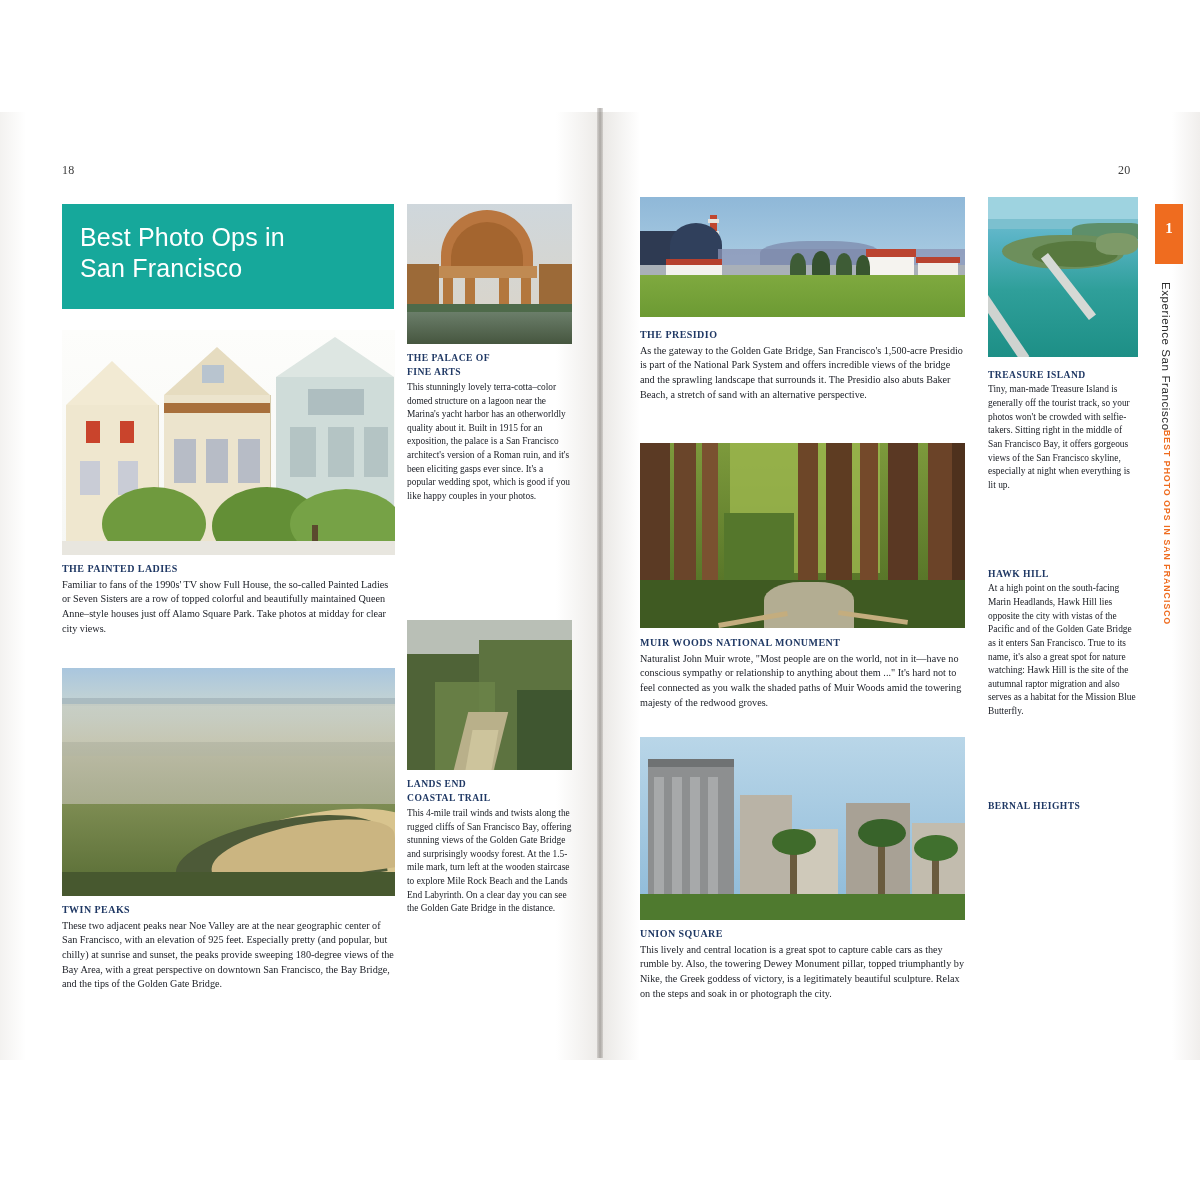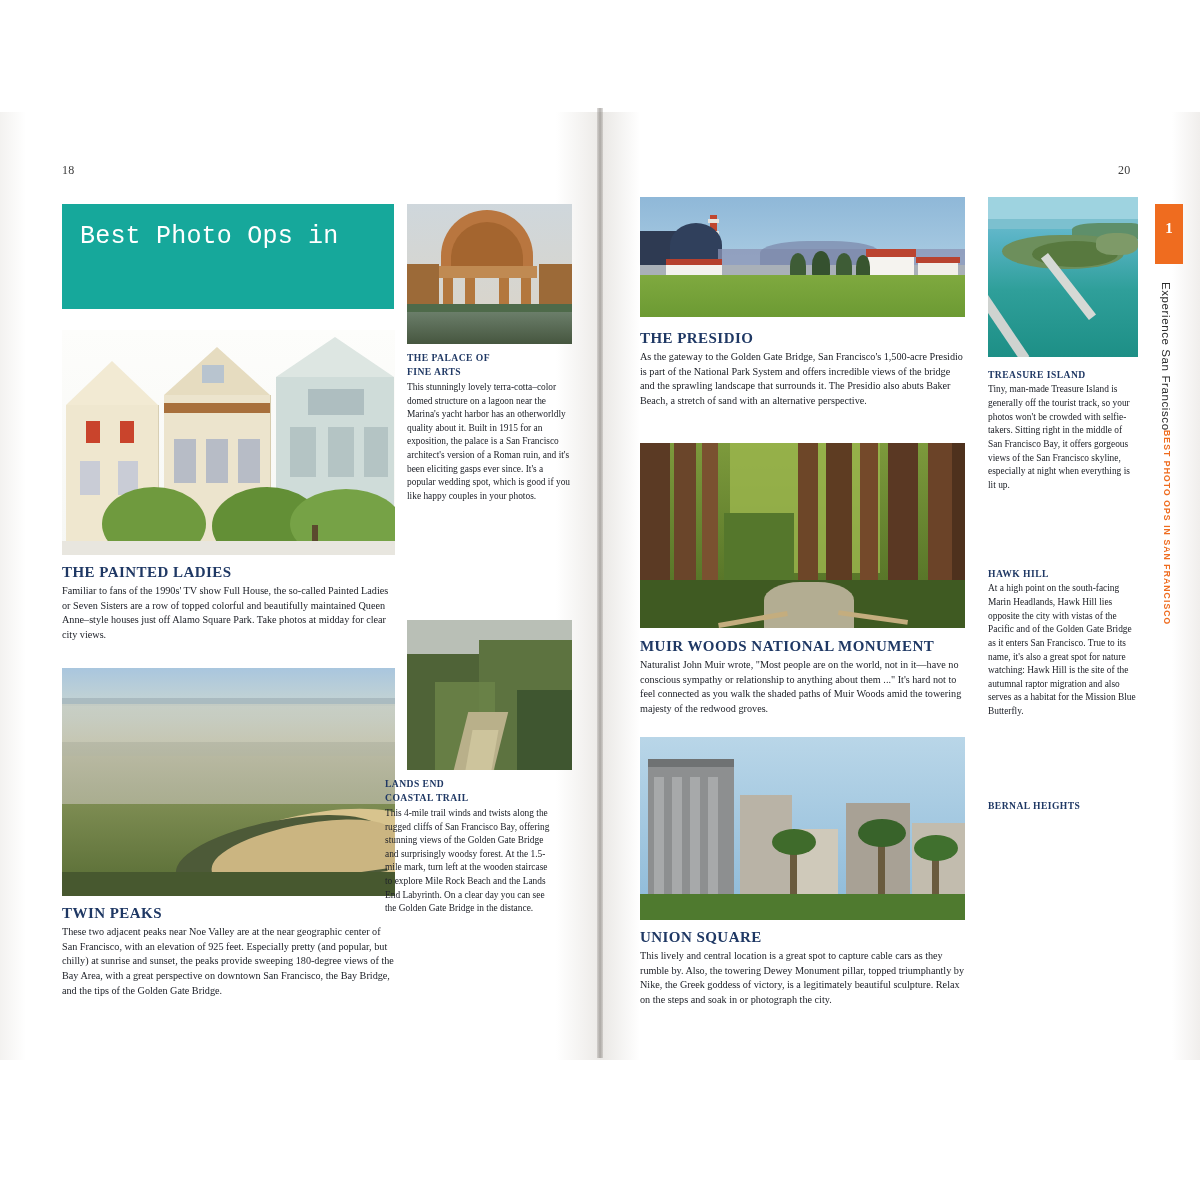--- a/index.html
+++ b/index.html
@@ -26,21 +26,21 @@
   
   .folio{position:absolute;font-family:"Liberation Serif",serif;
     font-size:12px;color:#3b3b3b;letter-spacing:.3px;}
   .folio-left{left:62px;top:163px;}
   .folio-right{left:1118px;top:163px;}
 
   
   .title-banner{position:absolute;left:62px;top:204px;width:332px;height:105px;
     background:#16a89b;}
   .title-banner .ttl{position:absolute;left:18px;top:18px;right:12px;
-    font-family:Liberation Mono, monospace;font-size:25px;line-height:1.22;
+    font-family:Liberation Sans, sans-serif;font-size:25px;line-height:1.22;
     color:#ffffff;font-weight:400;letter-spacing:.2px;}
 
   
   .photo{position:absolute;overflow:hidden;background:#cfd6d8;}
   .photo .sky{position:absolute;inset:0;}
 
   
   #ph-painted{left:62px;top:330px;width:333px;height:225px;background:#f4f4f2;}
   .house{position:absolute;bottom:0;}
   .tree{position:absolute;border-radius:50%;}
@@ -60,21 +60,21 @@
   
   #ph-treasure{left:988px;top:197px;width:150px;height:160px;}
 
   
   .block{position:absolute;}
   .hd{font-family:"Liberation Serif",serif;font-weight:bold;
     color:#1f3864;letter-spacing:.45px;text-transform:uppercase;}
   .bd{font-family:"Liberation Serif",serif;color:#20232a;text-align:left;}
 
   
-  .col-wide .hd{font-size:15px;line-height:1.28;margin-bottom:2px;}
+  .col-wide .hd{font-size:10px;line-height:1.28;margin-bottom:2px;}
   .col-wide .bd{font-size:10.2px;line-height:1.43;}
   
   .col-narrow .hd{font-size:9.6px;line-height:1.3;margin-bottom:2px;}
   .col-narrow .bd{font-size:9.4px;line-height:1.45;}
 
   
   .tab-rect{position:absolute;left:1155px;top:204px;width:28px;height:60px;background:#ef6c1f;}
   .tab-rect .num{position:absolute;left:0;right:0;top:16px;text-align:center;
     color:#ffffff;font-size:15px;font-weight:bold;font-family:"Liberation Serif",serif;}
   .vert{position:absolute;writing-mode:vertical-rl;white-space:nowrap;
@@ -93,20 +93,21 @@
   <div class="page-edge-top"></div>
   <div class="page-edge-bot"></div>
   <div class="gutter"></div>
 
   <div class="folio folio-left">18</div>
   <div class="folio folio-right">20</div>
 
   <div class="title-banner">
     <div class="ttl">
       <div>Best Photo Ops in</div>
+      <div>San Francisco</div>
     </div>
   </div>
 
   <div class="photo" id="ph-painted">
     <div class="sky" style="background:linear-gradient(#fdfdfb,#f6f7f4);"></div>
 
     <div class="house" style="left:4px;width:92px;height:150px;background:#efe7cf;border-right:1px solid #d8cfb4;"></div>
     <div style="position:absolute;left:4px;bottom:150px;width:0;height:0;border-left:46px solid transparent;border-right:46px solid transparent;border-bottom:44px solid #f2ead3;"></div>
     <div style="position:absolute;left:24px;bottom:112px;width:14px;height:22px;background:#c9442c;"></div>
     <div style="position:absolute;left:58px;bottom:112px;width:14px;height:22px;background:#c9442c;"></div>
@@ -188,21 +189,21 @@
     <div style="position:absolute;left:0;top:34px;width:90px;height:116px;background:#4f6337;"></div>
     <div style="position:absolute;left:72px;top:20px;width:93px;height:130px;background:#5d7340;"></div>
     <div style="position:absolute;left:28px;top:62px;width:60px;height:88px;background:#6d8449;opacity:.8;"></div>
     <div style="position:absolute;left:54px;top:92px;width:40px;height:58px;background:#b9b08a;
       transform:skewX(-14deg);"></div>
     <div style="position:absolute;left:62px;top:110px;width:26px;height:40px;background:#cdc49c;
       transform:skewX(-10deg);"></div>
     <div style="position:absolute;left:110px;top:70px;width:55px;height:80px;background:#3f5630;"></div>
   </div>
 
-  <div class="block col-narrow" style="left:385px;top:778px;width:165px;">
+  <div class="block col-narrow" style="left:407px;top:778px;width:165px;">
     <div class="hd">LANDS END</div>
     <div class="hd">COASTAL TRAIL</div>
     <div class="bd">This 4-mile trail winds and twists along the rugged cliffs of San Francisco Bay, offering stunning views of the Golden Gate Bridge and surprisingly woodsy forest. At the 1.5-mile mark, turn left at the wooden staircase to explore Mile Rock Beach and the Lands End Labyrinth. On a clear day you can see the Golden Gate Bridge in the distance.</div>
   </div>
 
   <div class="photo" id="ph-presidio">
     <div class="sky" style="background:linear-gradient(#8fb8d8 0%,#a9cbe2 55%,#c4dbe8 78%);"></div>
     <div style="position:absolute;left:70px;top:18px;width:7px;height:46px;background:#c0462f;"></div>
     <div style="position:absolute;left:68px;top:22px;width:11px;height:4px;background:#e8e4de;"></div>
     <div style="position:absolute;left:68px;top:34px;width:11px;height:4px;background:#e8e4de;"></div>

